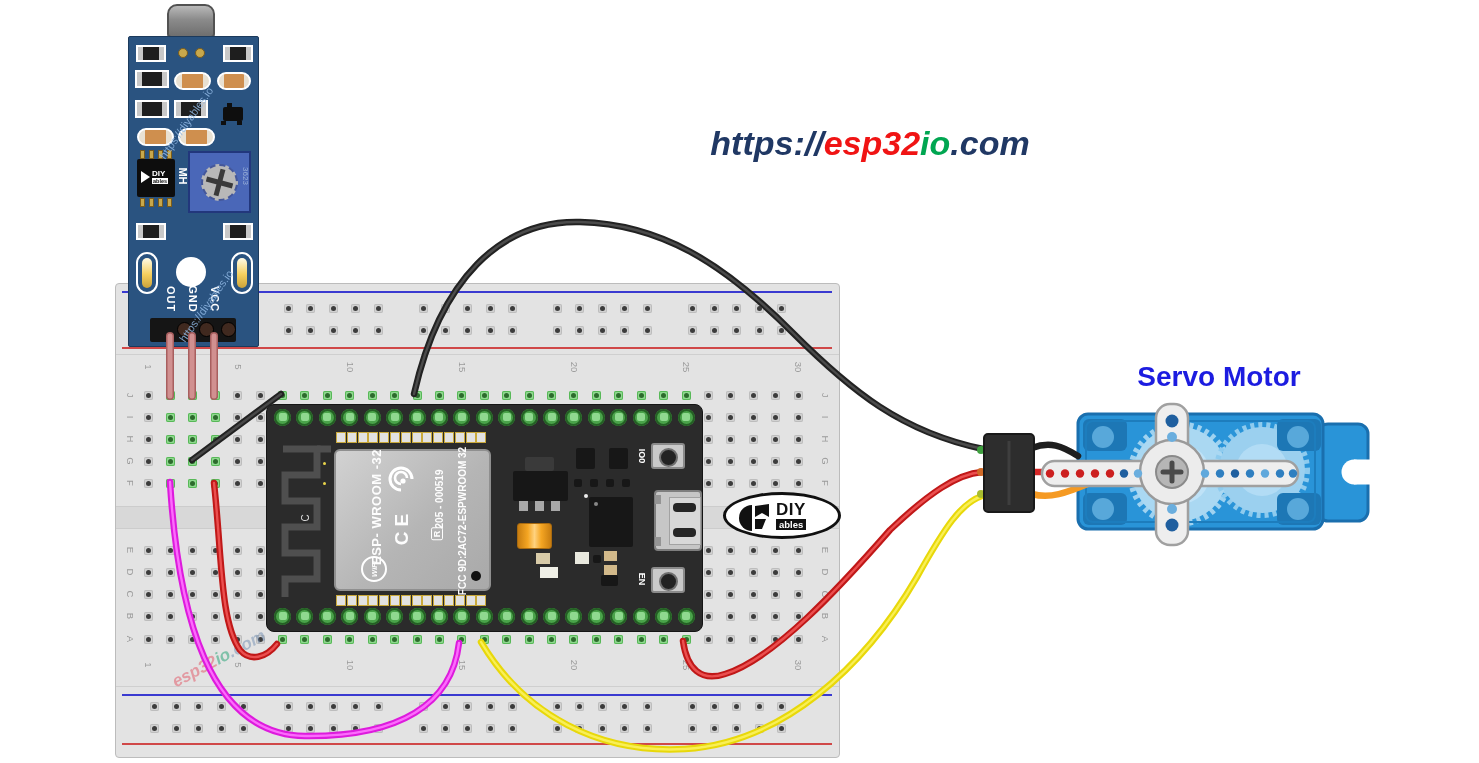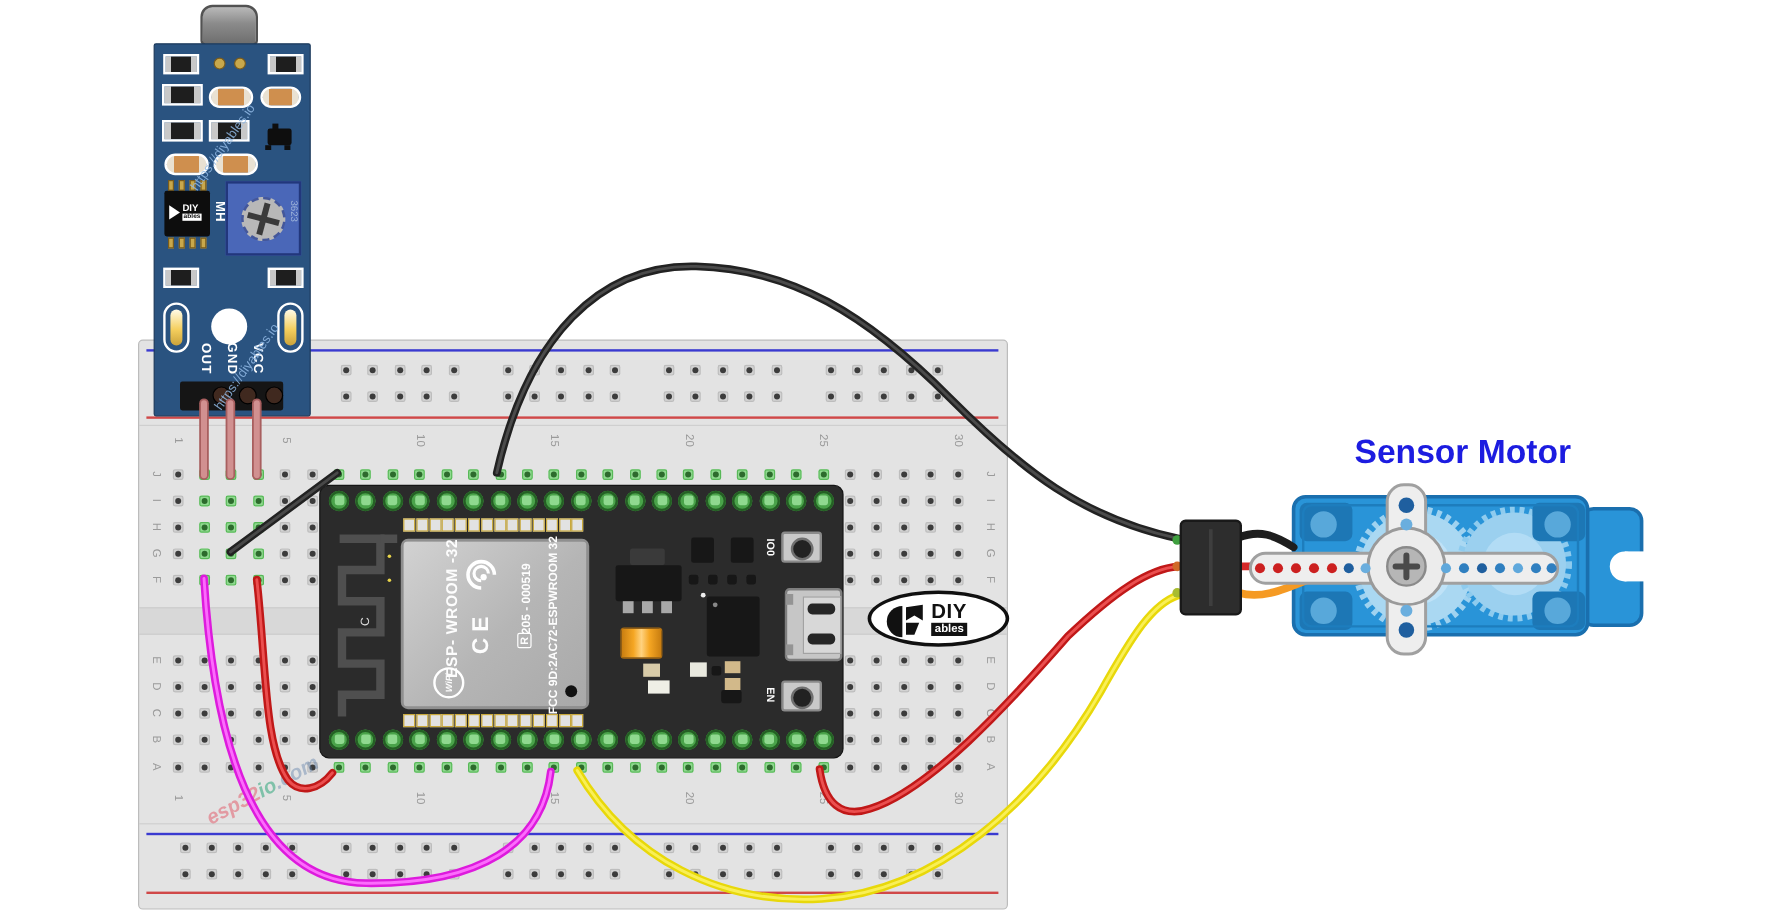--- a/index.html
+++ b/index.html
@@ -669,14 +669,17 @@
       <path d="M481,642 C525,716 600,754 685,749 C782,743 864,668 917,577 C945,527 961,503 982,496" class="w-in" stroke="#fbf25e"></path>
     </g>
 
     <circle cx="981" cy="450" r="4" fill="#3fa03f"></circle>
     <circle cx="981" cy="472" r="4" fill="#d06a28"></circle>
     <circle cx="981" cy="494" r="4" fill="#a8bc30"></circle>
     <rect x="984" y="434" width="50" height="78" rx="4" fill="#2d2d2d" stroke="#191919" stroke-width="2"></rect>
     <path d="M1009,441 V505" stroke="#3e3e3e" stroke-width="3"></path>
   </svg>
 
-  <div class="biglabel" style="left: 1219px; top: 361px; transform: translateX(-50%); color: rgb(28, 28, 224);">Sensor Motor</div>
+  <div id="url">
+    <span style="color: rgb(32, 56, 100);">https://</span><span style="color: rgb(240, 20, 20);">esp32</span><span style="color: rgb(0, 166, 81);">io</span><span style="color: rgb(32, 56, 100);">.com</span>
+  </div>
+  <div class="biglabel" style="left: 1219px; top: 361px; transform: translateX(-50%); color: rgb(28, 28, 224);">Servo Motor</div>
 </div>
 
 </body></html>

